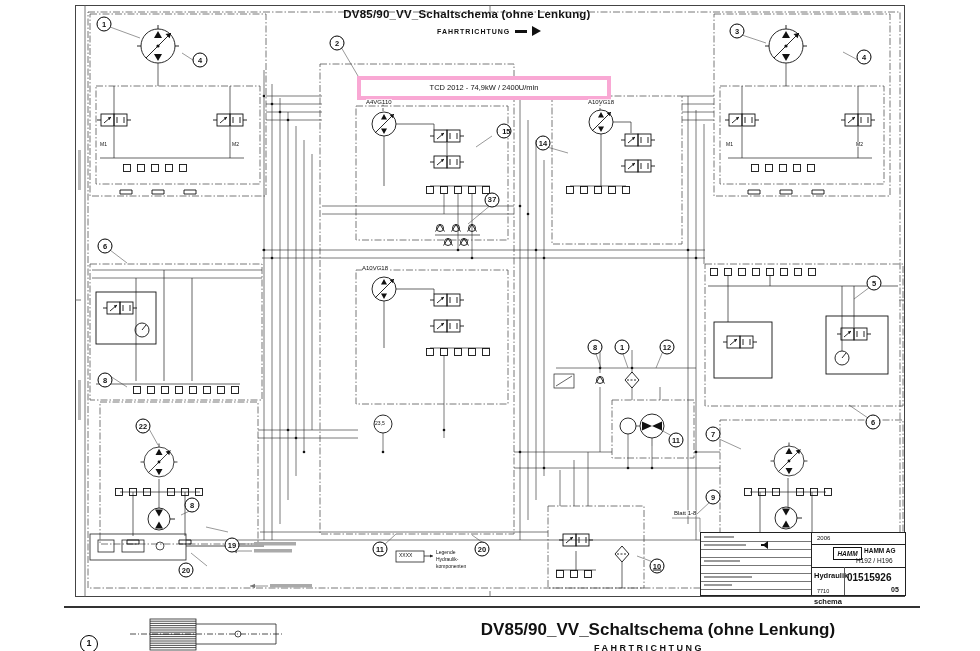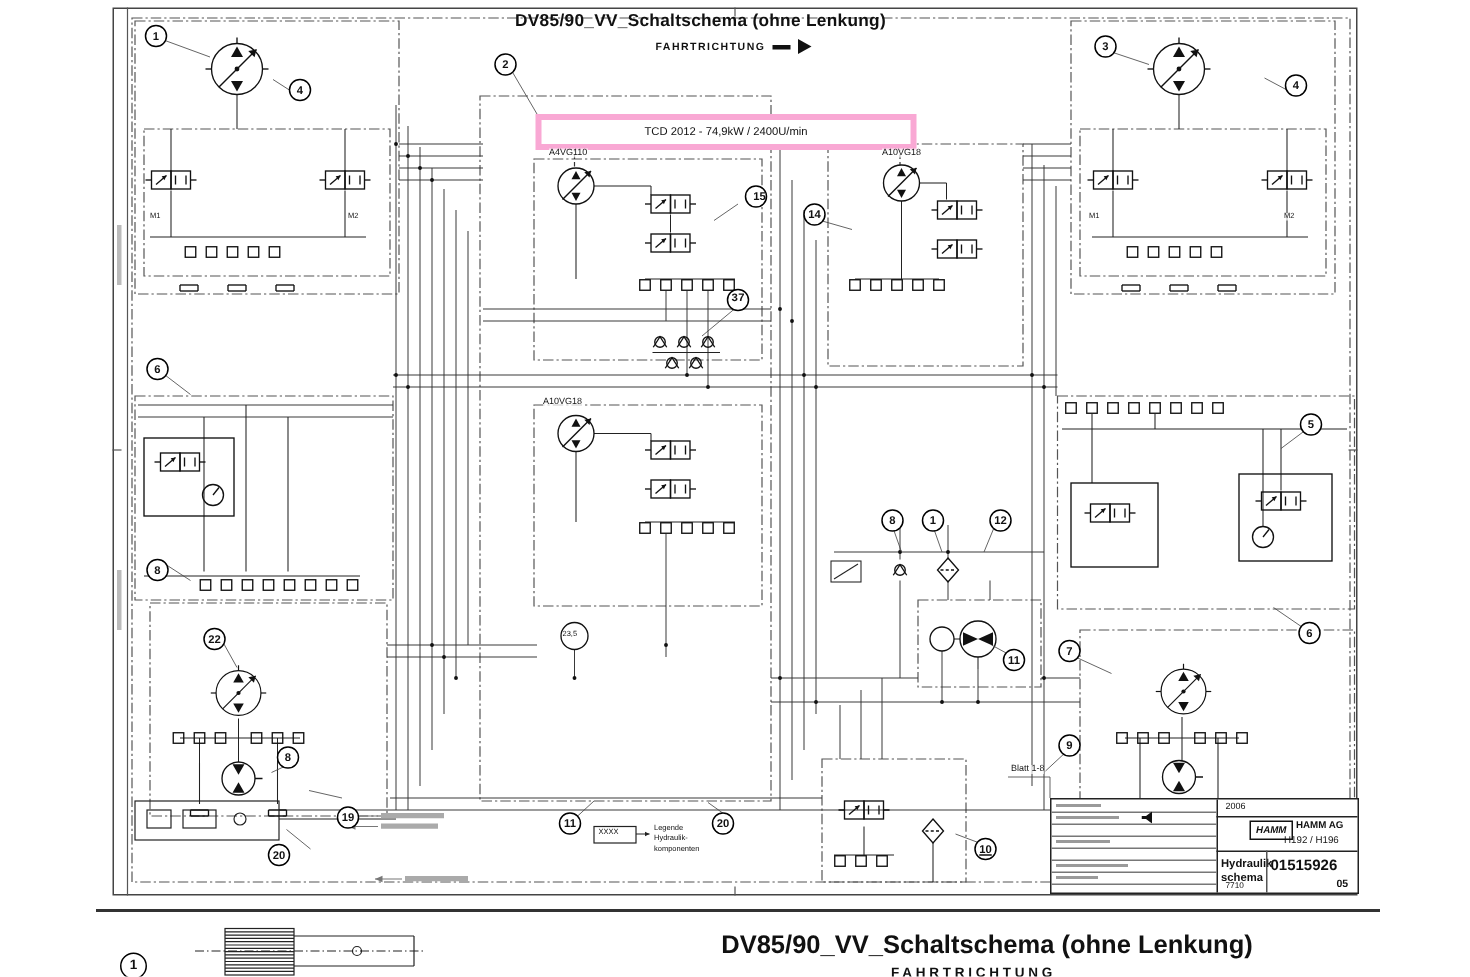--- a/index.html
+++ b/index.html
@@ -36,21 +36,21 @@
   #tb-rev .rrow{position:absolute;left:0;width:110px;height:1px;background:#777;}
   .microbar{position:absolute;height:2px;background:#9a9a9a;}
   #tb-year{position:absolute;left:116px;top:2px;font-size:6px;}
   #tb-row1-line{position:absolute;left:110px;top:11px;width:94px;height:1px;background:#222;}
   #tb-logo{position:absolute;left:132px;top:14px;width:27px;height:11px;border:1px solid #111;
            font-size:6.5px;font-weight:bold;font-style:italic;text-align:center;line-height:11px;}
   #tb-company{position:absolute;left:163px;top:14px;font-size:6.5px;font-weight:bold;}
   #tb-machine{position:absolute;left:155px;top:24px;font-size:6.5px;}
   #tb-row2-line{position:absolute;left:110px;top:34px;width:94px;height:1px;background:#222;}
   #tb-doc1{position:absolute;left:113px;top:38px;font-size:7.5px;font-weight:bold;}
-  #tb-doc2{position:absolute;left:113px;top:47px;font-size:7.5px;font-weight:bold;}
+  #tb-doc2{position:absolute;left:113px;top:64px;font-size:7.5px;font-weight:bold;}
   #tb-number{position:absolute;left:146px;top:39px;font-size:10px;font-weight:bold;}
   #tb-code{position:absolute;left:116px;top:55px;font-size:5.5px;}
   #tb-sheet{position:absolute;left:190px;top:53px;font-size:7px;font-weight:bold;}
   #tb-vsep{position:absolute;left:143px;top:34px;width:1px;height:28px;background:#555;}
 
   
   #footer-sep{position:absolute;left:64px;top:606px;width:856px;height:2px;background:#333;}
   #footer-title{position:absolute;left:462px;top:620px;width:392px;text-align:center;
                 font-size:17px;font-weight:bold;z-index:4;}
   #footer-direction{position:absolute;left:594px;top:643px;font-size:9px;font-weight:bold;

